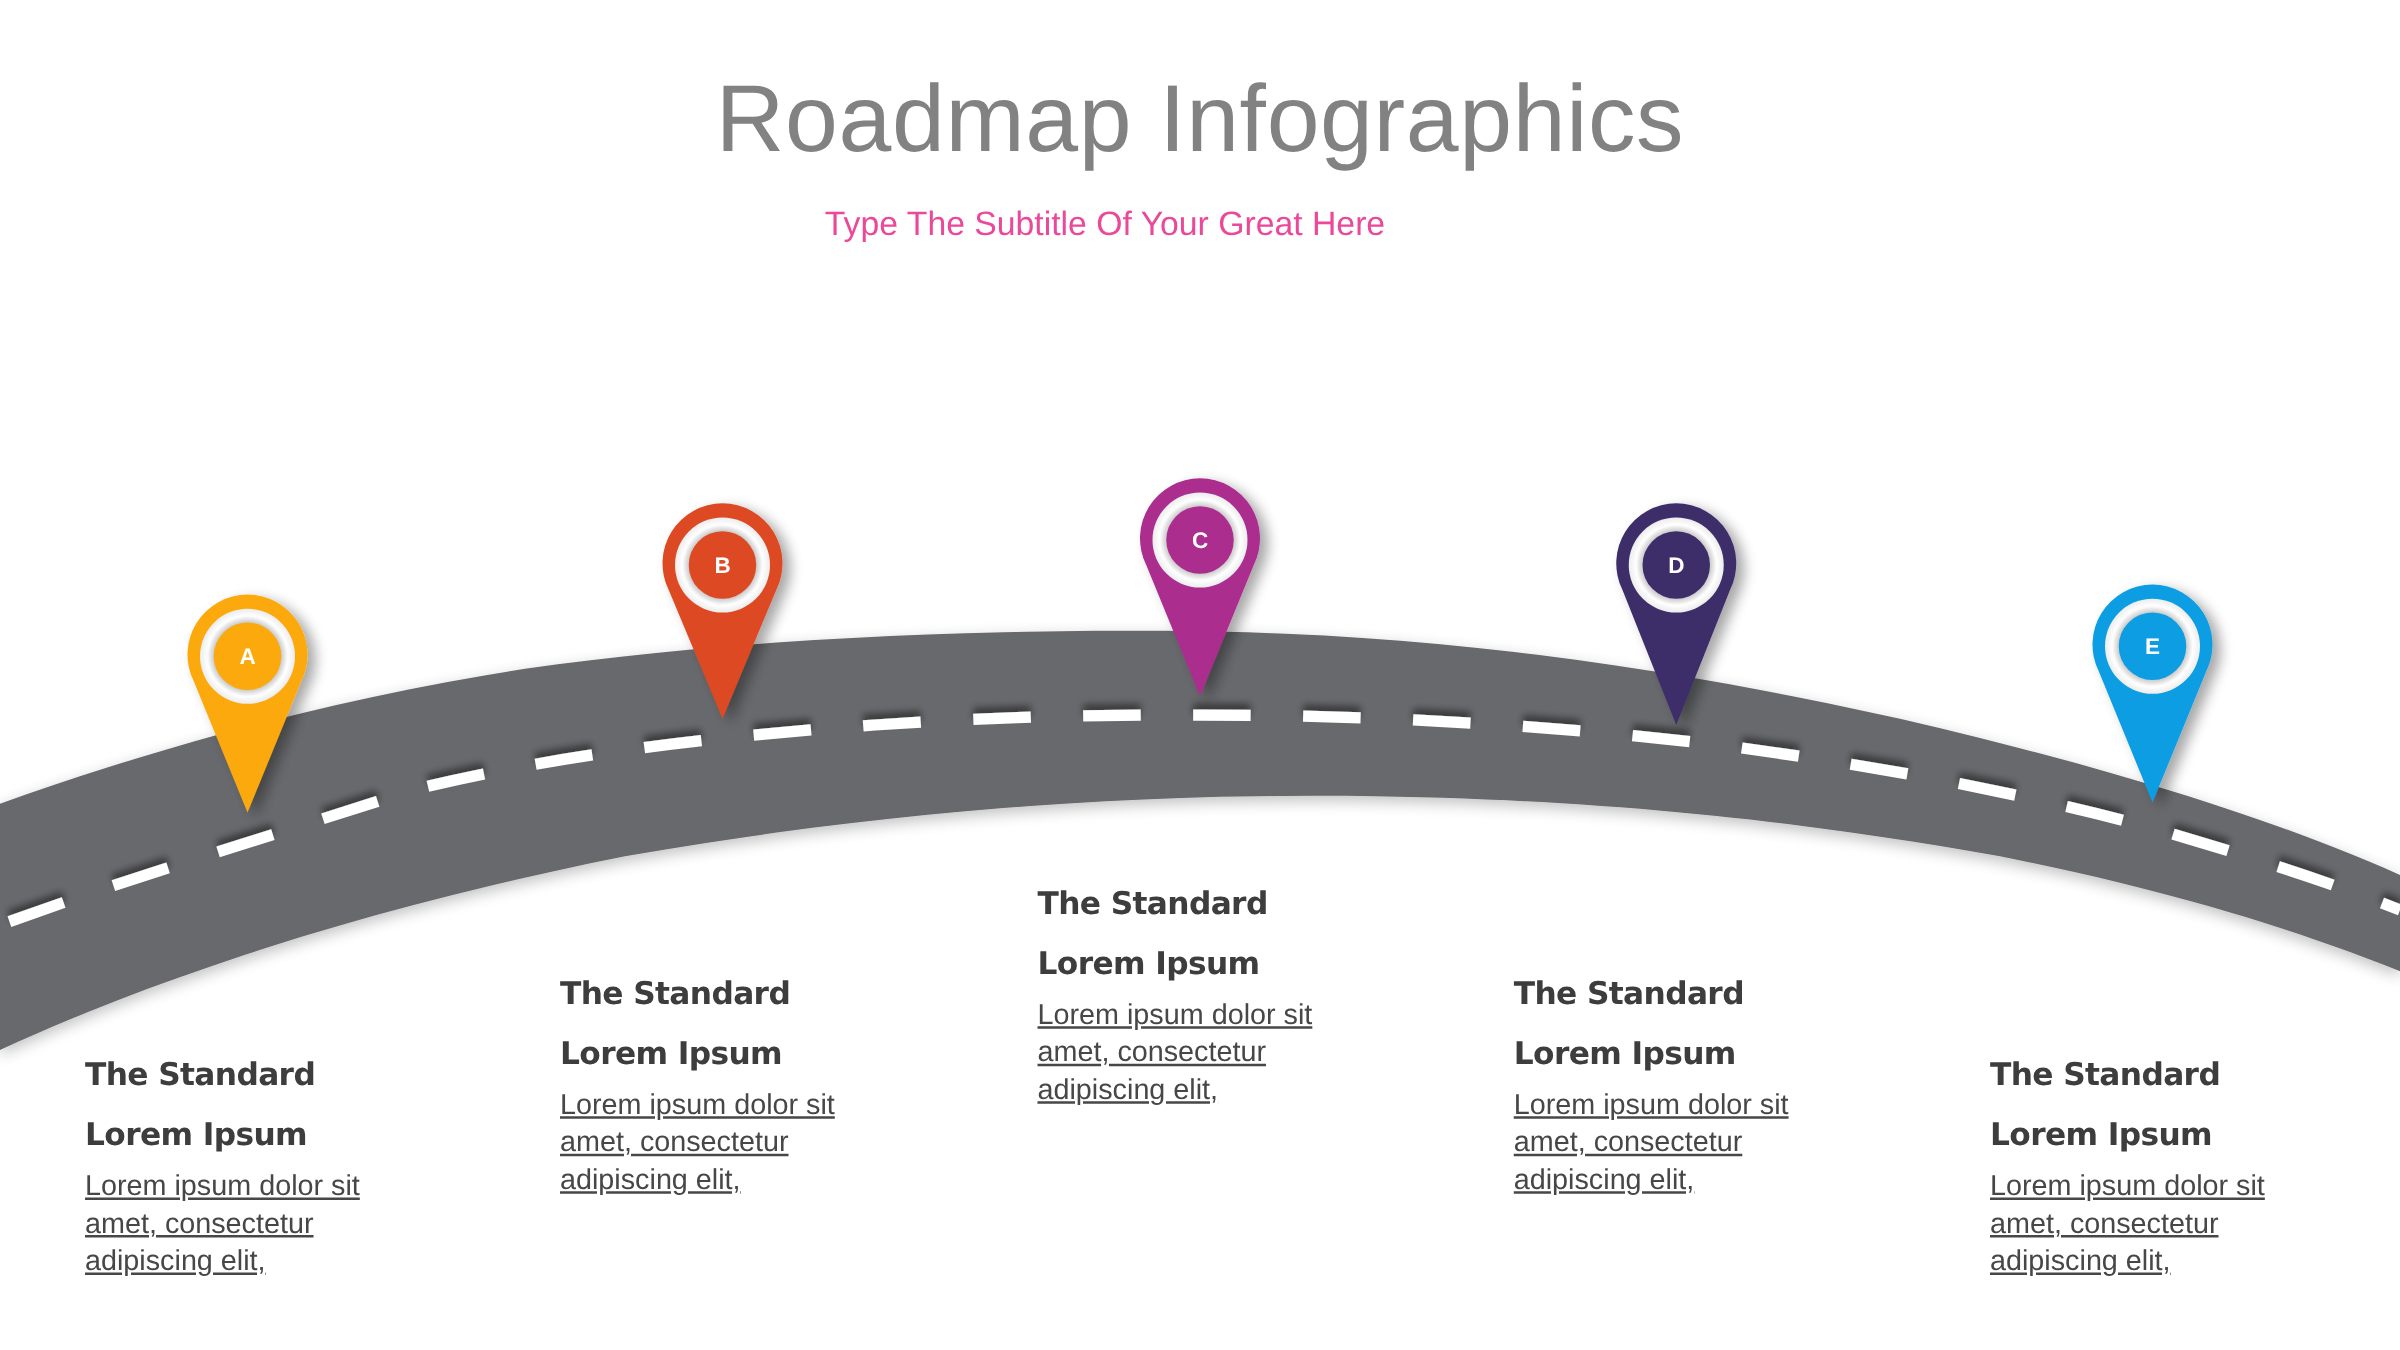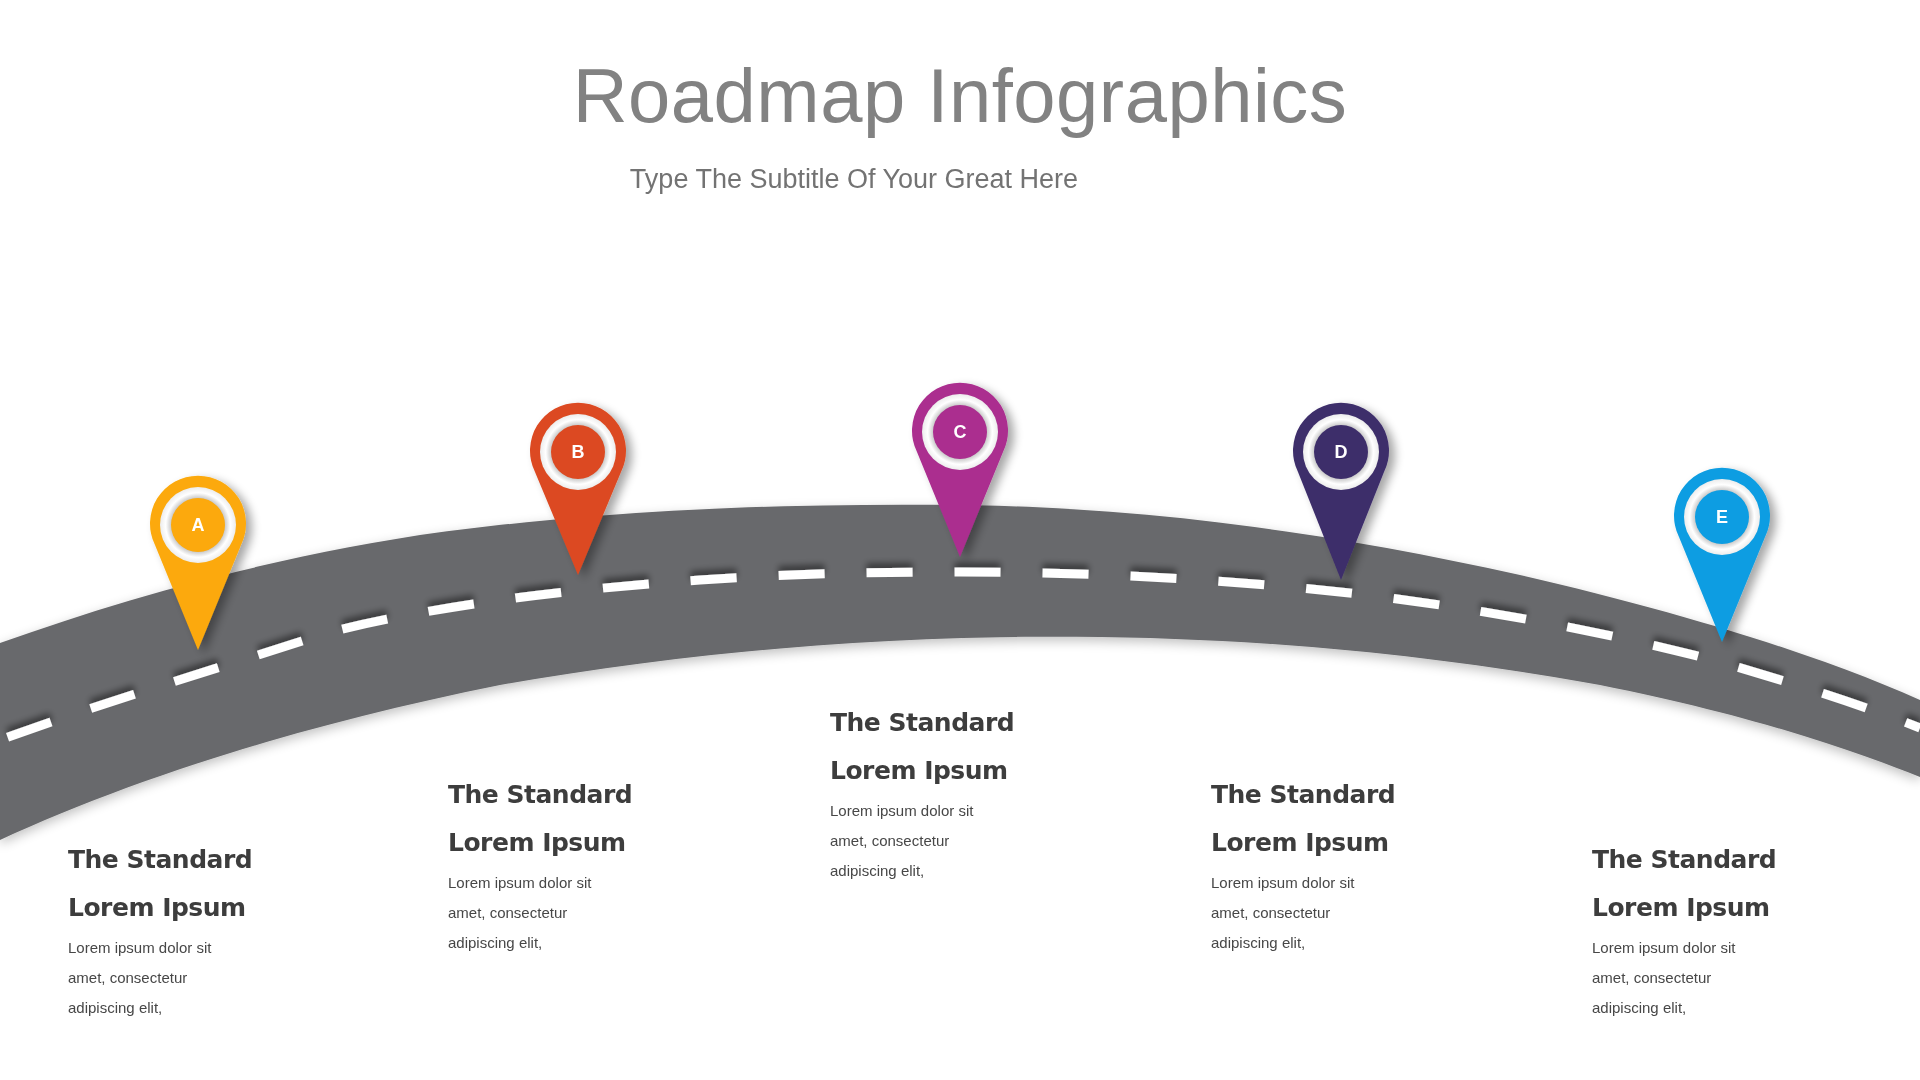--- a/index.html
+++ b/index.html
@@ -8,39 +8,40 @@
     background: #ffffff;
     font-family: "Liberation Sans", "DejaVu Sans", sans-serif;
   }
   .title {
     position: absolute; left: 0; width: 1920px; top: 52px;
     text-align: center; font-size: 76px; color: #828282;
     font-family: "Liberation Sans", sans-serif; letter-spacing: 0.5px;
   }
   .subtitle {
     position: absolute; left: 0; width: 1708px; top: 164px;
-    text-align: center; font-size: 27px; color: #737373;
+    text-align: center; font-size: 27px; color: #ec4899;
     font-family: "Liberation Sans", sans-serif;
+    padding-left: 30px;
   }
   svg.scene { position: absolute; left: 0; top: 0; }
   .pin-letter {
     font-family: "Liberation Sans", sans-serif; font-weight: bold;
     font-size: 18px; fill: #ffffff;
   }
   .block {
     position: absolute; width: 260px; text-align: left; color: #3d3d3d;
   }
   .block .h {
     font-family: "DejaVu Sans", sans-serif; font-weight: bold;
     font-size: 25px; line-height: 48px; color: #3d3d3d; letter-spacing: -0.5px;
     display: block;
   }
   .block .b {
-    font-family: "Liberation Sans", sans-serif; font-size: 15px;
-    line-height: 28px; color: #474747; display: block; margin-top: 2px;
+    font-family: "Liberation Sans", sans-serif; font-size: 23px;
+    line-height: 28px; color: #474747; display: block; margin-top: 2px; text-decoration: underline;
   }
 </style>
 </head>
 <body>
 
 <div class="title">Roadmap Infographics</div>
 <div class="subtitle">Type The Subtitle Of Your Great Here</div>
 
 <svg class="scene" width="1920" height="1080" viewBox="0 0 1920 1080">
   <defs>

